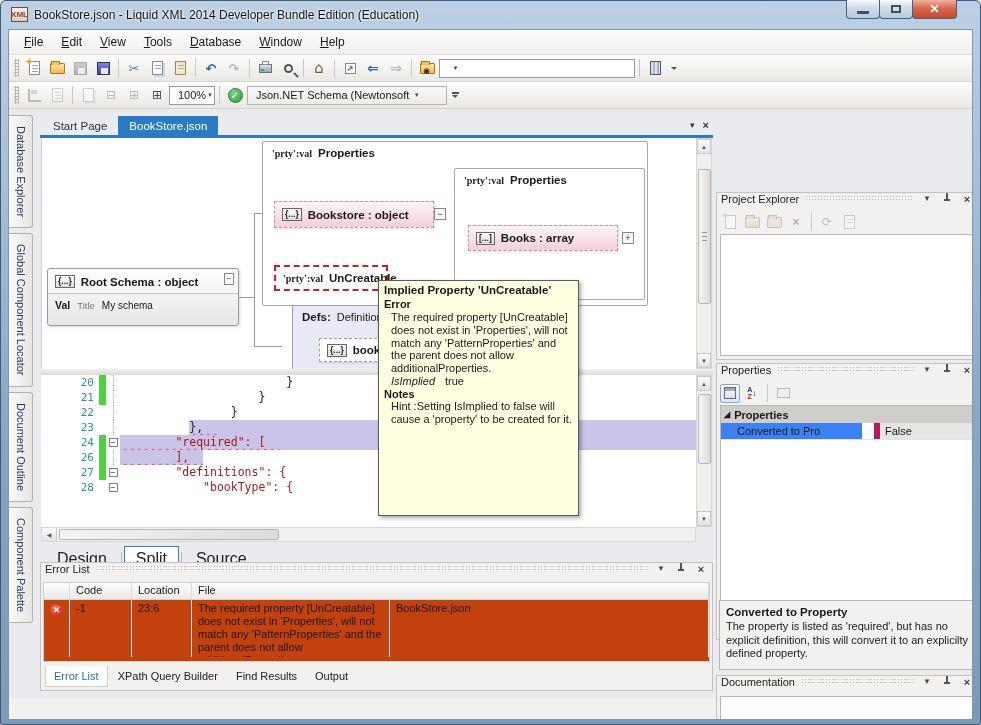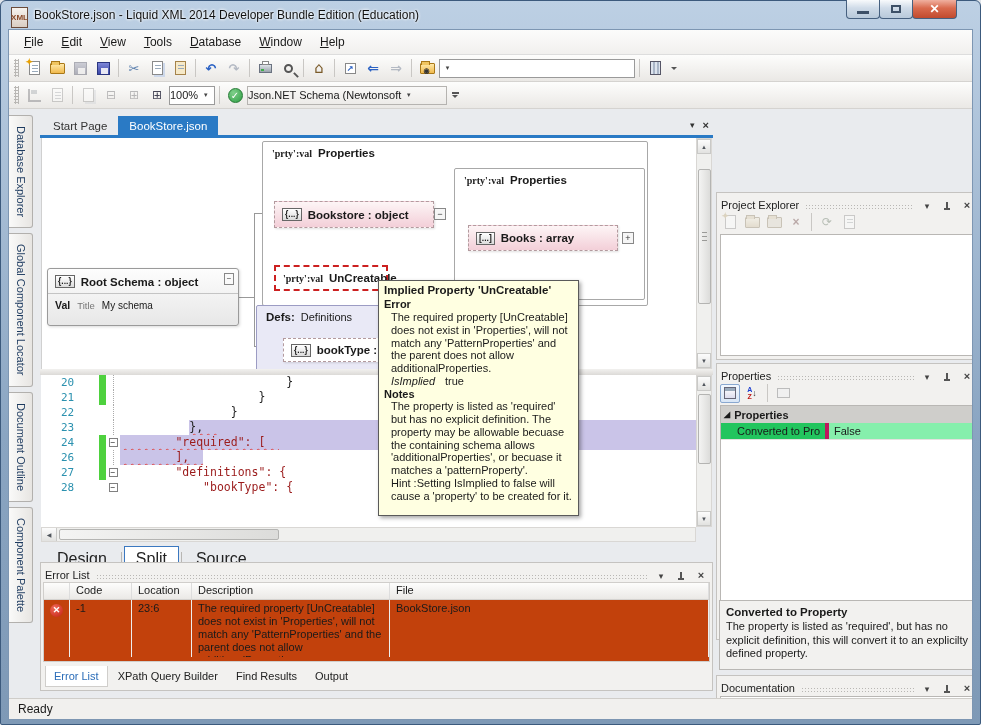--- a/index.html
+++ b/index.html
@@ -1,21 +1,21 @@
 <!DOCTYPE html>
 <html><head>
 <meta charset="utf-8">
 <style>
   * { box-sizing: border-box; margin: 0; padding: 0; }
   html,body { background:#dfe4ea; }
   #app{ position:relative; width:981px; height:725px; font-family:"Liberation Sans",sans-serif; font-size:11px; color:#1a1a1a; overflow:hidden;}
   
   .frame{ position:absolute; inset:0; background:linear-gradient(#bdd0e4,#8aa5c2 60%,#7e99b6); border:1px solid #3c5a7d; border-radius:6px 6px 2px 2px;}
   .titlebar{ position:absolute; left:0; top:0; right:0; height:29px;}
-  .app-ico{ position:absolute; left:11px; top:7px; width:17px; height:21px; border:1px solid #6b4b3a; background:linear-gradient(#f7f3ee,#d9cdc2); display:flex; align-items:center; justify-content:center; font-size:8px; font-weight:bold; color:#8a4a2a;}
+  .app-ico{ position:absolute; left:11px; top:7px; width:17px; height:15px; border:1px solid #6b4b3a; background:linear-gradient(#f7f3ee,#d9cdc2); display:flex; align-items:center; justify-content:center; font-size:8px; font-weight:bold; color:#8a4a2a;}
   .title-text{ position:absolute; left:34px; top:8px; font-size:12px; color:#111; text-shadow:0 0 3px #fff,0 0 3px #fff;}
   .winbtns{ position:absolute; top:0; right:24px; display:flex;}
   .wbtn{ width:34px; height:19px; border:1px solid #46607f; border-top:none; border-radius:0 0 4px 4px; background:linear-gradient(#f8fafc,#cfdbe8 45%,#b8c9da); display:flex; align-items:center; justify-content:center; color:#2d3e50; font-size:10px; margin-left:-1px;}
   .wbtn.close{ width:45px; background:linear-gradient(#f0b0a0,#d96a4e 45%,#c14a2e); color:#fff; font-weight:bold; font-size:12px;}
   .glyph-min{ width:12px; height:3px; background:#3d5067; margin-top:6px;}
   .glyph-rest{ width:10px; height:8px; border:2px solid #3d5067; background:transparent;}
   .client{ position:absolute; left:8px; right:8px; top:29px; bottom:5px; background:#f2f1ef; border:1px solid #7d96b2; overflow:hidden;}
   
   .menubar{ position:absolute; left:0; right:0; top:0; height:25px; background:linear-gradient(#fcfcfb,#f1f0ee); border-bottom:1px solid #ddd; display:flex; align-items:center; padding-left:6px;}
   .mitem{ padding:4px 9px; font-size:12px; cursor:default;}
@@ -31,21 +31,21 @@
   .pg i{ position:absolute; left:2px; width:6px; height:1px; background:#9ab;}
   .pg i:nth-child(1){top:3px}.pg i:nth-child(2){top:6px}.pg i:nth-child(3){top:9px}
   .star{ position:absolute; left:-4px; top:-5px; color:#e8a000; font-size:9px;}
   .fold-ic{ width:15px; height:11px; position:relative; background:linear-gradient(#ffe9a8,#f0b94d); border:1px solid #a97818; border-radius:1px;}
   .fold-ic::before{ content:""; position:absolute; left:0; top:-3px; width:7px; height:3px; background:#f0c560; border:1px solid #a97818; border-bottom:none;}
   .disk{ width:13px; height:13px; background:linear-gradient(#7d86d8,#3a47a8); border:1px solid #2a3580; position:relative;}
   .disk::after{ content:""; position:absolute; left:3px; bottom:0; width:7px; height:6px; background:#e8e8f4;}
   .chr{ font-family:"DejaVu Sans",sans-serif;}
   .mag{ width:9px; height:9px; border:2px solid #555; border-radius:50%; position:relative;}
   .mag::after{ content:""; position:absolute; left:7px; top:8px; width:6px; height:2px; background:#555; transform:rotate(45deg);}
-  .combo{ height:19px; background:#fff; border:1px solid #9a9a9a; display:flex; align-items:center; justify-content:flex-start; padding-left:0; font-size:11px;}
+  .combo{ height:19px; background:#fff; border:1px solid #9a9a9a; display:flex; align-items:center; justify-content:flex-start; padding-left:8px; font-size:11px;}
   .combo .da{ width:15px; height:100%; display:flex; align-items:center; justify-content:center; font-size:7px; color:#444;}
   .okball{ width:15px; height:15px; border-radius:50%; background:radial-gradient(circle at 35% 30%,#7fd08a,#2f9e44); border:1px solid #247a34; color:#fff; font-size:10px; display:flex; align-items:center; justify-content:center;}
   .ovf{ display:flex; flex-direction:column; align-items:center; justify-content:center; width:14px; gap:1px;}
   .ovf b{ width:7px; height:1.5px; background:#555;}
   .ovf i{ border-left:3px solid transparent; border-right:3px solid transparent; border-top:3px solid #555;}
   
   .workspace{ position:absolute; left:0; right:0; top:79px; bottom:21px; background:#e9ebee;}
   
   .vtabs{ position:absolute; left:0; top:6px; width:31px; display:flex; flex-direction:column; gap:5px;}
   .vtab{ writing-mode:vertical-rl; background:linear-gradient(90deg,#fafaf9,#e7e5e2); border:1px solid #b2b0ad; border-left:none; border-radius:0 3px 3px 0; color:#1d3a5f; padding:10px 2px; font-size:11px; width:24px; display:flex; align-items:center;}
@@ -61,42 +61,42 @@
   .vs-canvas{ right:1px; top:29px; height:231px;}
   .vs-src{ right:1px; top:266px; height:152px;}
   .sbtn{ height:15px; display:flex; align-items:center; justify-content:center; font-size:6px; color:#50555c; background:linear-gradient(#fcfcfc,#e2e2e0); border:1px solid #c9c9c7;}
   .sthumb{ position:absolute; left:1px; width:13px; background:linear-gradient(90deg,#f4f4f3,#dcdcda); border:1px solid #b4b4b2; border-radius:2px;}
   .sthumb .ridge{ position:absolute; left:3px; right:3px; height:1px; background:#9a9a98;}
   
   .hsplit{ position:absolute; left:0; right:0; top:260px; height:6px; background:linear-gradient(#f2f1ef,#dcdad7);}
   
   .srcwrap{ position:absolute; left:1px; right:17px; top:266px; height:152px; background:#fff; overflow:hidden; font-family:"DejaVu Sans Mono",monospace; font-size:11.5px;}
   .srcline{ display:flex; height:15px; line-height:15px; align-items:stretch; overflow:hidden;}
-  .lnum{ width:58px; text-align:center; padding-right:5px; color:#2b91af; font-size:11px;}
+  .lnum{ width:58px; text-align:right; padding-right:5px; color:#2b91af; font-size:11px;}
   .chg{ width:7px;}
   .chg.on{ background:#4ed13e;}
   .fcol{ width:14px; display:flex; align-items:center; justify-content:center;}
   .fbox{ width:9px; height:9px; border:1px solid #808080; background:#fff; font-size:8px; line-height:7px; text-align:center; color:#333;}
   .fline{ width:1px; height:100%; border-left:1px dotted #aaa;}
   .codetxt{ white-space:pre; display:flex; flex:1; min-width:0;}
   .mrn{ color:#9b1b1b;}
   .blk{ color:#222;}
   .sel{ background:#cac4e8;}
   .sq{ text-decoration:underline wavy #e04848 1px; text-underline-offset:2px;}
   .fillsel{ flex:1; background:#cac4e8;}
   .hscroll{ position:absolute; left:1px; right:17px; top:418px; height:15px; background:#f0f0ee; border:1px solid #d9d7d4; display:flex;}
   .hbtn{ width:15px; display:flex; align-items:center; justify-content:center; font-size:6px; color:#50555c; background:linear-gradient(#fcfcfc,#e2e2e0); border-right:1px solid #c9c9c7;}
   
   .viewtabs{ position:absolute; left:0; right:0; top:437px; height:26px; display:flex; align-items:center; padding-left:5px; gap:2px;}
   .vwt{ padding:3px 11px; font-size:16px; color:#222; border:1px solid transparent;}
   .vwt.active{ border:1px solid #3b78c0; background:#fff;}
   .vwt-sep{ width:1px; height:14px; background:#b8b6b3;}
   
   .cbox{ position:absolute; border:1px solid #a8a8a8; background:#fff; border-radius:2px;}
-  .cbox.defs{ background:#e9e9f6; border-color:#9c9cc4;}
+  .cbox.defs{ background:#e9e9f6; border-color:#9c9cc4;margin-left:36px;}
   .cblab{ position:absolute; top:5px; left:9px; display:flex; gap:6px; align-items:baseline; font-size:11px;}
   .prty{ font-family:"Liberation Serif",serif; font-weight:bold; font-size:10px; color:#222;}
   .cbname{ font-weight:bold; font-size:11.5px;}
   .dnode{ position:absolute; border:1px dashed #b39a9e; background:linear-gradient(#fdf5f6,#f3cfd8); display:flex; align-items:center; gap:6px; padding:0 7px; font-size:11.5px; font-weight:bold; box-shadow:1px 1px 2px rgba(0,0,0,.12);}
   .dnode .badge{ border:1px solid #666; background:linear-gradient(#fff,#dcdcdc); font-size:8.5px; font-weight:bold; padding:0 2px; line-height:11px;}
   .dnode.err{ border:2px dashed #cc2020; background:#fff; box-shadow:none;}
   .rootbox{ position:absolute; left:5px; top:130px; width:192px; height:58px; border:1px solid #9a9a9a; border-radius:3px; background:linear-gradient(#fdfdfd,#e7e7e7); box-shadow:1px 1px 3px rgba(0,0,0,.15);}
   .roothead{ display:flex; align-items:center; gap:6px; padding:6px 7px 5px; border-bottom:1px solid #c4c4c4; font-weight:bold; font-size:11.5px;}
   .rootattr{ display:flex; align-items:baseline; gap:7px; padding:5px 7px; font-size:10px;}
   .rootattr .val{ font-weight:bold; font-size:10.5px;}
@@ -105,21 +105,21 @@
   .hline,.vline{ position:absolute; background:#999;}
   .conn{ position:absolute; width:12px; height:12px; border:1px solid #888; background:#f6f6f6; font-size:9px; line-height:10px; text-align:center; color:#333;}
   
   .tooltip{ position:absolute; left:338px; top:171px; width:201px; height:236px; background:#ffffe1; border:1px solid #5a5a5a; box-shadow:2px 2px 4px rgba(0,0,0,.35); padding:3px 5px; z-index:60; font-size:11px; line-height:1.16; overflow:hidden;}
   .tt-title{ font-weight:bold; font-size:11.5px; margin-bottom:1px;}
   .tt-h{ font-weight:bold;}
   .tt-p{ margin-left:7px;}
   .tt-imp{ margin-left:7px; display:flex; gap:10px;}
   .tt-imp i{ font-style:italic;}
   
-  .panel-title{ height:18px; display:flex; align-items:flex-end; gap:6px; padding:0 4px; color:#222; font-size:11px;}
+  .panel-title{ height:18px; display:flex; align-items:flex-start; gap:6px; padding:0 4px; color:#222; font-size:11px;}
   .pt-dots{ flex:1; height:7px; background-image:radial-gradient(circle,#b9b7b4 .8px,transparent 1px); background-size:3px 3px; margin-top:2px;}
   .pt-ic{ width:14px; display:flex; align-items:center; justify-content:center; color:#444; font-size:9px;}
   .pin{ width:5px; height:9px; position:relative;}
   .pin::before{ content:""; position:absolute; left:1px; top:0; width:2px; height:6px; background:#555;}
   .pin::after{ content:""; position:absolute; left:-1px; top:6px; width:6px; height:1.5px; background:#555;}
   .errpanel{ position:absolute; left:31px; top:453px; width:673px; height:129px; background:#f2f1ef; border:1px solid #c5c3c0;}
   .grid{ position:absolute; left:2px; right:2px; top:19px; bottom:28px; background:#c2410c; border:1px solid #d0cecb; overflow:hidden;}
   .ghead{ display:flex; height:17px; background:linear-gradient(#fdfdfc,#ebe9e6); border-bottom:1px solid #d4d2cf; font-size:11px;}
   .gh{ padding:1px 6px; border-right:1px solid #ddd; }
   .grow{ display:flex; font-size:11px;}
@@ -133,22 +133,22 @@
   .dpanel{ position:absolute; left:3px; right:3px; background:#f2f1ef; border:1px solid #c5c3c0;}
   .dp-body{ position:absolute; left:3px; right:3px; bottom:3px; background:#fff; border:1px solid #b9b7b4;}
   .ptoolbar{ height:22px; display:flex; align-items:center; gap:2px; padding:0 3px;}
   .ptoolbar .ti{ width:20px; height:19px;}
   .ti.on{ border:1px solid #89a8d0; background:linear-gradient(#f3f8fe,#d8e6f6);}
   .az{ font-size:7px; font-weight:bold; line-height:7px; text-align:center;}
   .az .a{color:#1a3ccf;} .az .z{color:#c01818;}
   .propgrid{ position:absolute; left:3px; right:3px; top:41px; bottom:3px; background:#fff; border:1px solid #b9b7b4; overflow:hidden; font-size:11px;}
   .pg-group{ display:flex; align-items:center; background:#cfcecb; height:17px; font-weight:bold; gap:4px; padding-left:3px;}
   .pg-row{ display:flex; height:17px; border-bottom:1px solid #e4e2df;}
-  .pg-name{ width:104px; background:#22c55e; padding:2px 4px 0 16px; white-space:nowrap; overflow:hidden;}
-  .pg-val{ flex:1; background:#86efac; padding:2px 5px 0; border-left:4px solid #be185d;}
+  .pg-name{ width:141px; background:#3b82f6; padding:2px 4px 0 16px; white-space:nowrap; overflow:hidden;}
+  .pg-val{ flex:1; background:#e5e5e5; padding:2px 5px 0; border-left:6px solid #be185d;margin-left:12px;}
   .descbox{ position:absolute; left:3px; right:3px; bottom:3px; height:64px; background:#f2f1ef; border:1px solid #b9b7b4; padding:4px 6px; line-height:1.25;}
   .descbox b{ font-size:11.5px;}
   
   .statusbar{ position:absolute; left:0; right:0; bottom:0; height:21px; background:#f1f0ee; border-top:1px solid #cfcdc9; display:flex; align-items:center; padding-left:9px; font-size:12px;}
 </style>
 </head>
 <body>
 
 <div id="app">
   <div class="frame"></div>
@@ -504,41 +504,39 @@
 
         <div class="tooltip">
           <div class="tt-title">Implied Property 'UnCreatable'</div>
           <div class="tt-h">Error</div>
           <div class="tt-p">The required property [UnCreatable] does not exist in 'Properties', will not match any 'PatternProperties' and the parent does not allow additionalProperties.</div>
           <div class="tt-imp">
               <i>IsImplied</i>
               <span>true</span>
             </div>
           <div class="tt-h">Notes</div>
-          <div class="tt-p">The property is listed as 'required' but has no explicit definition. The property may be allowable becuase the containing schema allows 'additionalProperties', or becuase it matches a 'patternProperty'.</div>
           <div class="tt-p">Hint :Setting IsImplied to false will cause a 'property' to be created for it.</div>
         </div>
       </div>
 
       <div class="errpanel">
         <div class="panel-title">
           <span>Error List</span>
           <span class="pt-dots"></span>
           <span class="pt-ic">▾</span>
           <span class="pt-ic">
               <span class="pin"></span>
             </span>
           <span class="pt-ic" style="font-weight:bold;font-size:11px">×</span>
         </div>
         <div class="grid">
           <div class="ghead">
             <span class="gh" style="width:26px"></span>
             <span class="gh" style="width:62px">Code</span>
             <span class="gh" style="width:60px">Location</span>
-            <span class="gh" style="width:198px">Description</span>
             <span class="gh" style="flex:1">File</span>
           </div>
           <div class="grow">
             <span class="gc" style="width:26px">
                 <span class="errico">✕</span>
               </span>
             <span class="gc" style="width:62px">-1</span>
             <span class="gc" style="width:60px">23:6</span>
             <span class="gc" style="width:198px;height:57px;overflow:hidden">The required property [UnCreatable] does not exist in 'Properties', will not match any 'PatternProperties' and the parent does not allow additionalProperties.</span>
             <span class="gc" style="flex:1">BookStore.json</span>
@@ -644,17 +642,14 @@
                 <span class="pin"></span>
               </span>
             <span class="pt-ic" style="font-weight:bold;font-size:11px">×</span>
           </div>
           <div class="dp-body" style="top:20px;bottom:27px"></div>
 
         </div>
       </div>
     </div>
 
-    <div class="statusbar">
-      <span>Ready</span>
-    </div>
   </div>
 </div>
 
 </body></html>

